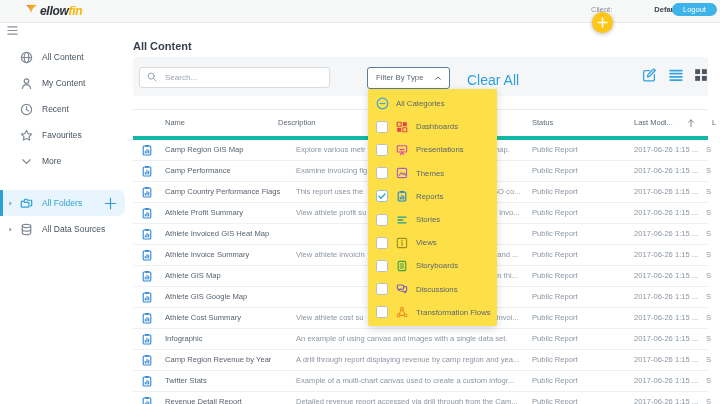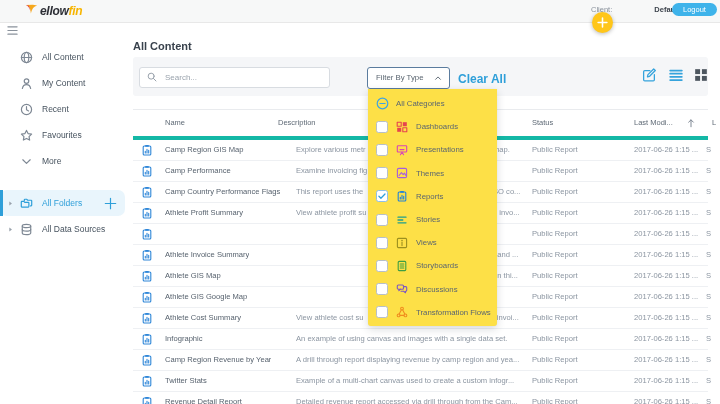--- a/index.html
+++ b/index.html
@@ -45,21 +45,21 @@
   #searchbox{position:absolute;left:6px;top:10px;width:189px;height:19px;background:#fff;
              border:1px solid #d8dce1;border-radius:3px;}
   #searchbox .ic{position:absolute;left:7px;top:4px;width:10px;height:10px;color:#98a1ab;}
   #search-input{position:absolute;left:23px;top:0;width:160px;height:17px;border:none;outline:none;
                 background:transparent;font-family:inherit;font-size:8px;color:#6b7480;}
   #search-input::placeholder{color:#9aa3ad;}
   #filterbtn{position:absolute;left:234px;top:10px;width:81px;height:20px;background:#fff;
              border:1px solid #5b7c9e;border-radius:3px;cursor:pointer;}
   #filterbtn .flabel{position:absolute;left:8px;top:5px;font-size:7.8px;color:#5a6570;}
   #filterbtn .ic{position:absolute;right:7px;top:6px;width:8px;height:8px;color:#5a6570;}
-  #clearall{position:absolute;left:325px;top:15px;font-size:12px;font-weight:bold;color:#2e9fd9;cursor:pointer;}
+  #clearall{position:absolute;left:334px;top:15px;font-size:14px;font-weight:normal;color:#2e9fd9;cursor:pointer;}
   .tbicon{position:absolute;top:11px;width:14px;height:14px;cursor:pointer;}
   #edit-icon{left:509px;color:#35a3dc;}
   #list-icon{left:536px;color:#35a3dc;}
   #grid-icon{left:561px;color:#4d565f;}
 
   
   #table{position:absolute;left:133px;top:109px;width:575px;}
   #thead{position:relative;height:26px;border-top:1px solid #e9ebee;border-bottom:4px solid #14b8a6;
          font-size:7.5px;color:#5f6a76;}
   #thead span{position:absolute;line-height:26px;white-space:nowrap;}
@@ -321,34 +321,36 @@
           <span class="c-last">S</span>
         </div>
         <div class="trow">
           <span class="ic c-icon">
             <svg viewBox="0 0 12 12" fill="none" stroke="currentColor" stroke-width="1.1" stroke-linecap="round" stroke-linejoin="round">
               <rect x="2.2" y="2" width="7.6" height="9" rx="1"></rect>
               <rect x="4.2" y=".9" width="3.6" height="1.9" rx=".4" fill="currentColor" stroke="none"></rect>
               <path d="M4.3 9V7.2M6 9V5.2M7.7 9V6.4"></path>
             </svg>
           </span>
+          <span class="c-name">Athlete Invoiced GIS Heat Map</span>
           <span class="c-desc"></span>
           <span class="c-status">Public Report</span>
           <span class="c-date">2017-06-26 1:15 ...</span>
           <span class="c-last">S</span>
         </div>
         <div class="trow">
           <span class="ic c-icon">
             <svg viewBox="0 0 12 12" fill="none" stroke="currentColor" stroke-width="1.1" stroke-linecap="round" stroke-linejoin="round">
               <rect x="2.2" y="2" width="7.6" height="9" rx="1"></rect>
               <rect x="4.2" y=".9" width="3.6" height="1.9" rx=".4" fill="currentColor" stroke="none"></rect>
               <path d="M4.3 9V7.2M6 9V5.2M7.7 9V6.4"></path>
             </svg>
           </span>
           <span class="c-name">Athlete Invoice Summary</span>
+          <span class="c-desc">View athlete invoicin</span>
           <span class="c-descr">, and ...</span>
           <span class="c-status">Public Report</span>
           <span class="c-date">2017-06-26 1:15 ...</span>
           <span class="c-last">S</span>
         </div>
         <div class="trow">
           <span class="ic c-icon">
             <svg viewBox="0 0 12 12" fill="none" stroke="currentColor" stroke-width="1.1" stroke-linecap="round" stroke-linejoin="round">
               <rect x="2.2" y="2" width="7.6" height="9" rx="1"></rect>
               <rect x="4.2" y=".9" width="3.6" height="1.9" rx=".4" fill="currentColor" stroke="none"></rect>

